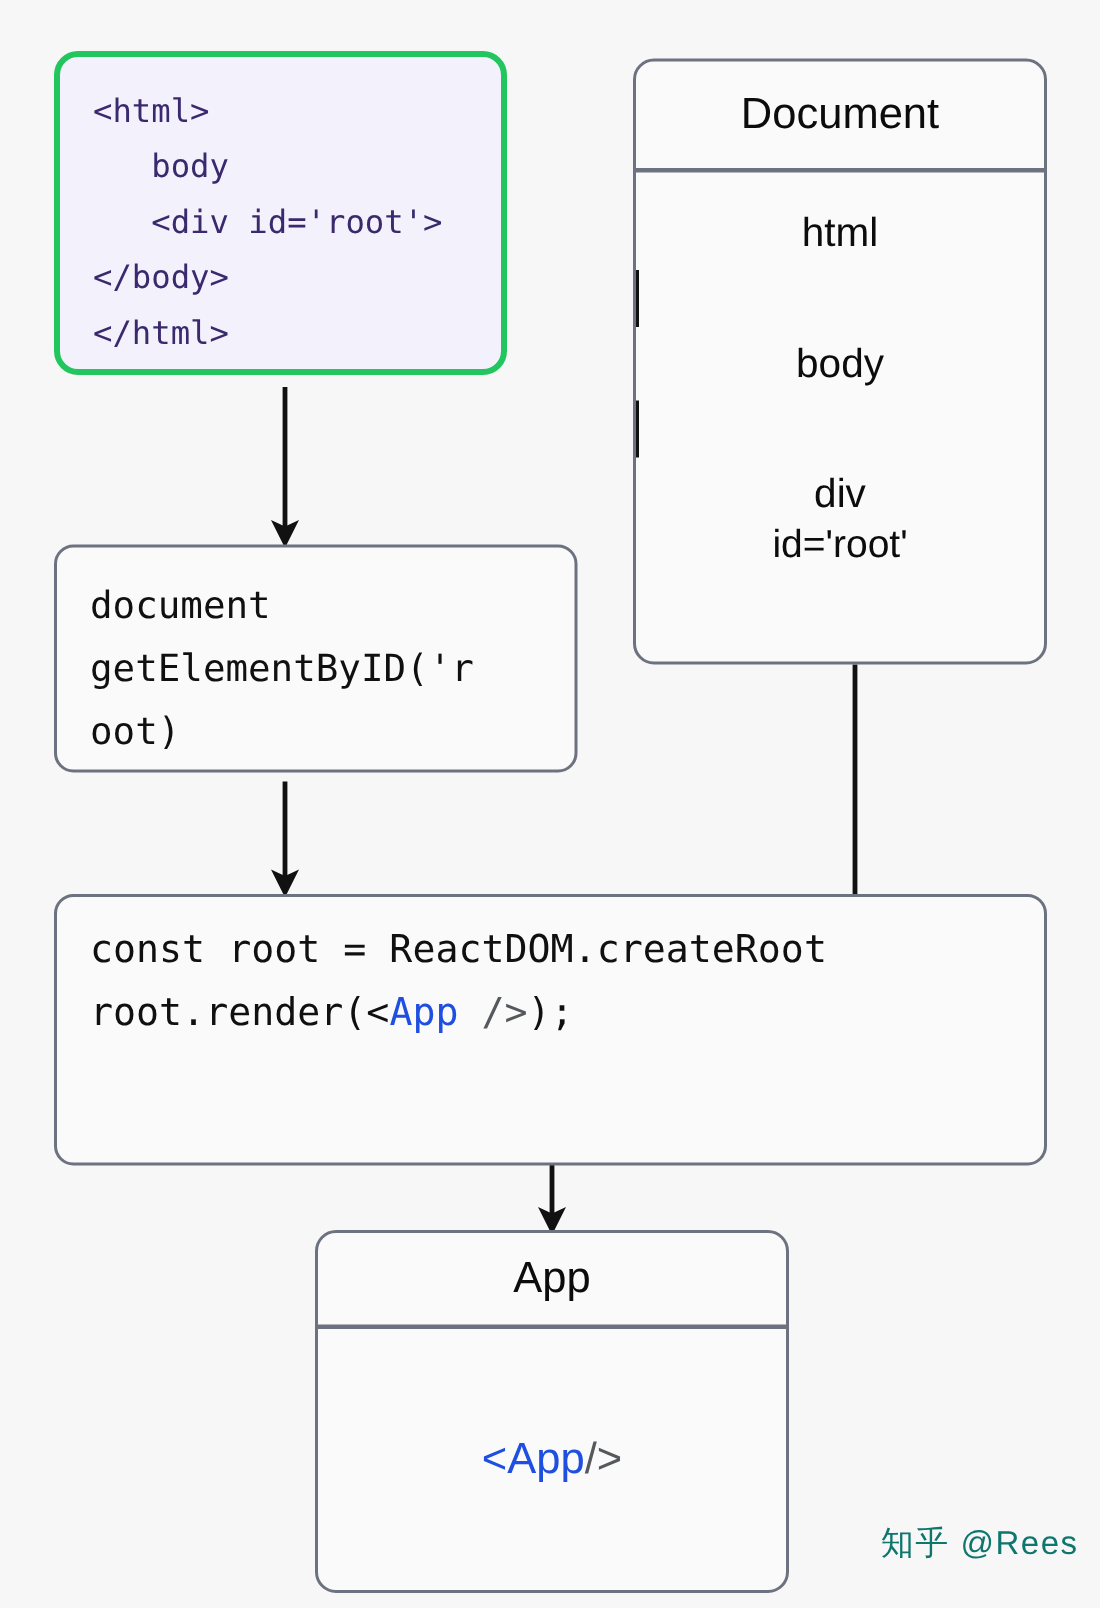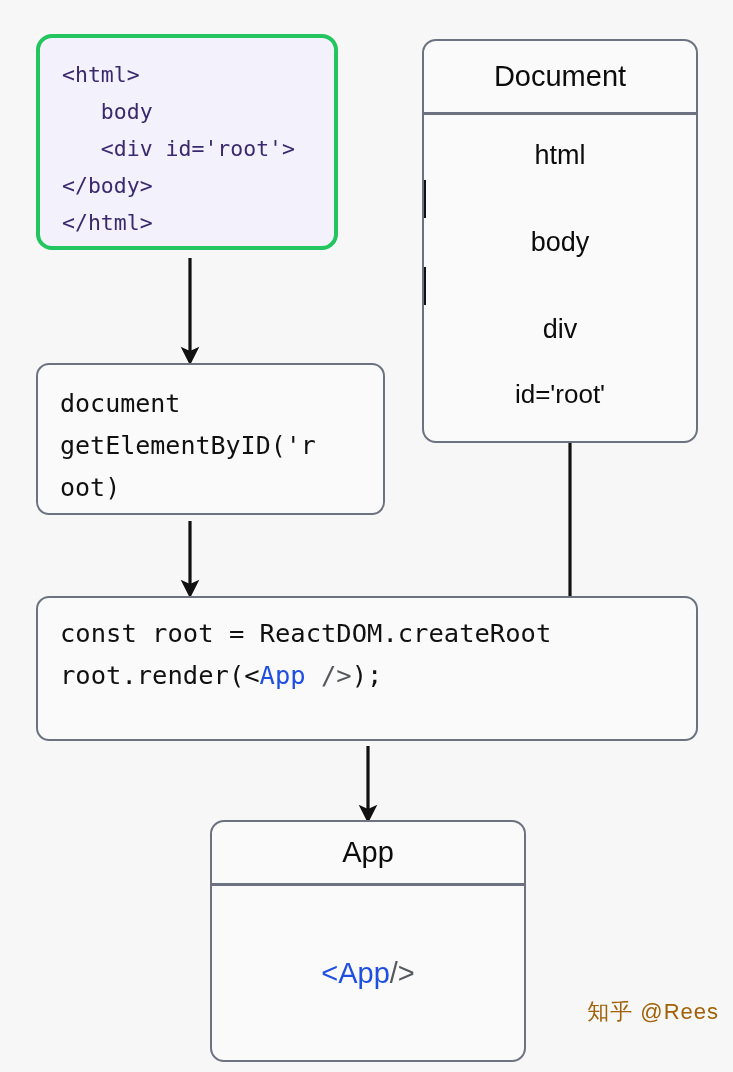--- a/index.html
+++ b/index.html
@@ -82,21 +82,20 @@
     font-size: 27px;
     color: #0c0c0c;
     line-height: 33px;
     text-align: center;
   }
   .tree-sub {
     font-size: 26px;
     color: #0c0c0c;
     line-height: 32px;
     text-align: center;
-    margin-top: 32px;
   }
   .tree-link {
     width: 0;
     border-left: 2px solid #111;
     height: 38px;
     margin: 8px 0;
   }
 
   
   .code-box {
@@ -120,21 +119,21 @@
   }
   .get-box .code {
     font-size: 25px;
     line-height: 42px;
   }
 
   .react-box {
     left: 36px;
     top: 596px;
     width: 662px;
-    height: 145px;
+    height: 181px;
     border-radius: 13px;
     padding: 14px 0 0 22px;
     box-sizing: border-box;
   }
   .react-box .code {
     font-size: 25.5px;
     line-height: 42px;
   }
   .tok-blue { color: #1f4fe0; }
   .tok-gray { color: #55585c; }
@@ -165,23 +164,23 @@
     display: flex;
     align-items: center;
     justify-content: center;
     font-size: 29px;
   }
 
   
   .watermark {
     position: absolute;
     right: 14px;
-    bottom: 45px;
+    bottom: 28px;
     font-size: 22px;
-    color: #a16207;
+    color: #0f766e;
     letter-spacing: 1px;
     user-select: none;
   }
 </style>
 </head>
 <body>
 
 <svg id="canvas" viewBox="0 0 733 1072" xmlns="http://www.w3.org/2000/svg">
   <defs>
     <marker id="ah" viewBox="0 0 12 12" refX="6" refY="6" markerWidth="7" markerHeight="7" orient="auto-start-reverse">

